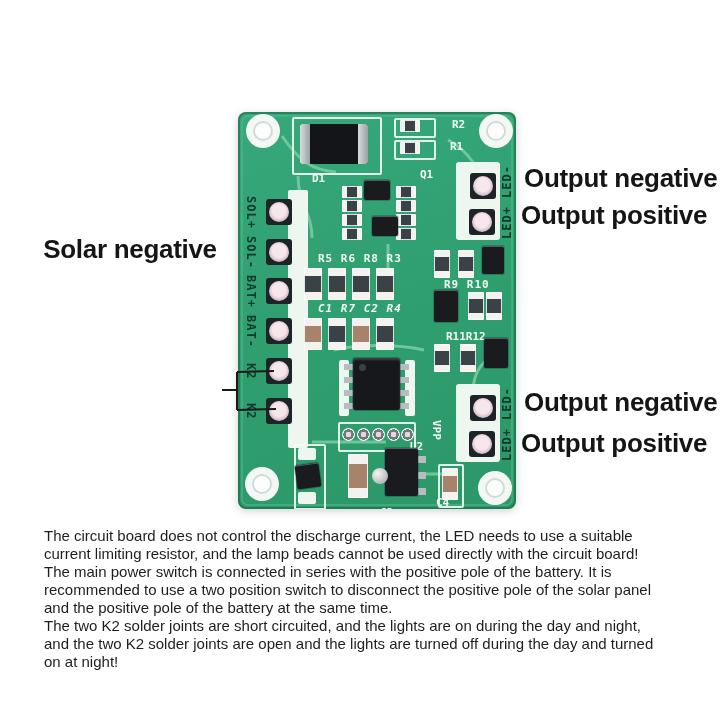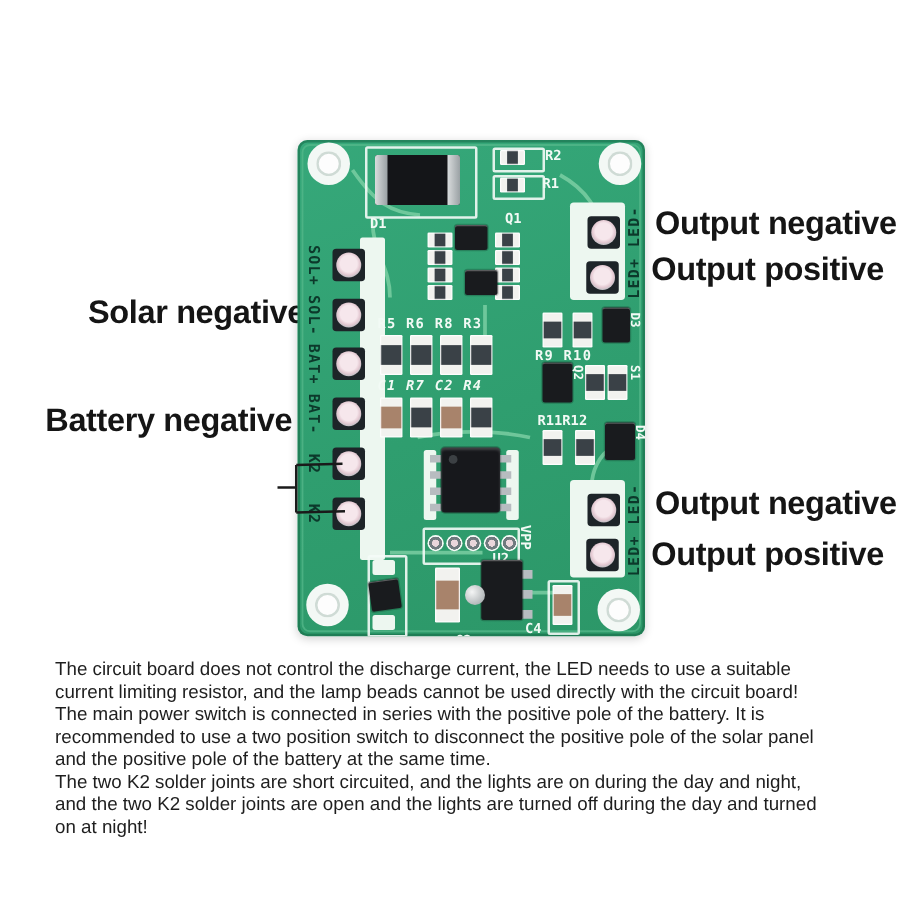--- a/index.html
+++ b/index.html
@@ -17,21 +17,21 @@
        background:linear-gradient(160deg,#36a87a 0%,#2f9e6f 55%,#2c9768 100%);
        box-shadow:inset 0 0 0 2px rgba(15,90,60,.45), 0 2px 8px rgba(0,0,0,.18);
        overflow:hidden;}
   .traces{position:absolute;left:0;top:0;}
   .hole{position:absolute;width:34px;height:34px;border-radius:50%;background:#f3f8f5;}
   .hole::after{content:"";position:absolute;inset:7px;border-radius:50%;background:#fdfdfd;
        box-shadow:inset 0 0 0 2px #cfdbd5;}
   .whitebar{position:absolute;background:#edf7f0;border-radius:2px;}
   .silkbox{position:absolute;border:2px solid rgba(244,251,247,.9);border-radius:2px;}
   .silk{position:absolute;font-family:"DejaVu Sans Mono",monospace;font-weight:bold;font-size:11px;
-        color:#f2faf5;white-space:nowrap;}
+        color:#f2faf5;white-space:nowrap;margin-left:16px;}
   .silk.v{writing-mode:vertical-rl;}
   .pin-lbl{position:absolute;width:16px;font-family:"DejaVu Sans Mono",monospace;font-weight:bold;
         font-size:12px;letter-spacing:1px;color:#0c392b;writing-mode:vertical-rl;text-align:center;}
   .pin-lbl.flip{transform:rotate(180deg);}
   .pth{position:absolute;width:26px;height:26px;background:#1d2428;border-radius:3px;}
   .pth::after{content:"";position:absolute;inset:3px;border-radius:50%;
         background:radial-gradient(circle at 50% 45%,#f6e7ec 0 45%,#e4c9d2 60%,#b4bbbf 78%,#eef3f2 100%);}
   .vpad{position:absolute;width:13px;height:13px;border-radius:50%;
         background:radial-gradient(circle,#e9d6db 0 30%,#6f7a7e 32% 55%,#f4faf6 58%);}
   .chip{position:absolute;width:16px;height:30px;border:1px solid rgba(255,255,255,.85);border-radius:1px;
@@ -50,22 +50,21 @@
   .icpin{position:absolute;width:9px;height:6px;background:#b7bcc0;}
   .silver-dome{position:absolute;width:16px;height:16px;border-radius:50%;
        background:radial-gradient(circle at 35% 35%,#f4f5f5,#9aa0a3);}
   .ptr-lines{position:absolute;left:0;top:0;}
 </style>
 </head>
 <body>
 
 <div id="canvas">
 
-  <div class="lbl" style="left:16px;top:234px;width:228px;text-align:right;">Solar negative</div>
-  <div class="lbl" style="left:20px;top:321px;width:230px;">Battery negative</div>
+  <div class="lbl" style="left:16px;top:234px;width:228px;">Solar negative</div>
 
   <div class="lbl left-align" style="left:524px;top:163px;">Output negative</div>
   <div class="lbl left-align" style="left:521px;top:200px;">Output positive</div>
   <div class="lbl left-align" style="left:524px;top:387px;">Output negative</div>
   <div class="lbl left-align" style="left:521px;top:428px;">Output positive</div>
 
   <div id="pcb">
 
     <svg class="traces" width="278" height="397" viewBox="0 0 278 397">
       <g fill="none" stroke="#7fd1a6" stroke-width="3" opacity="0.8">

